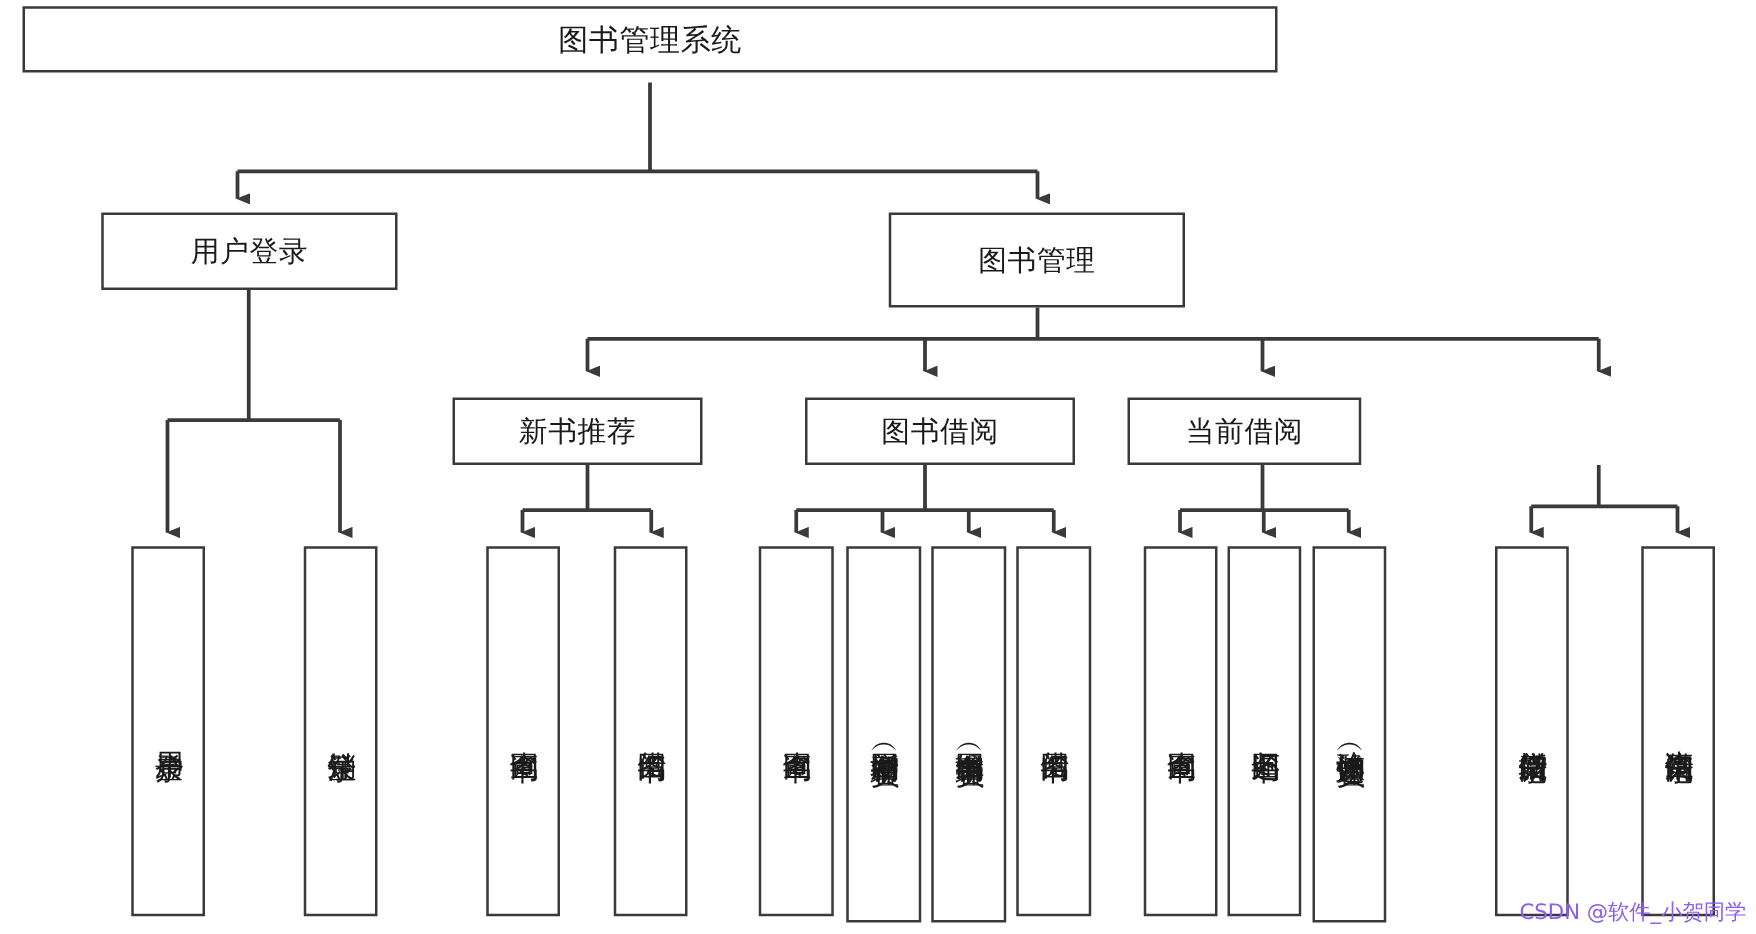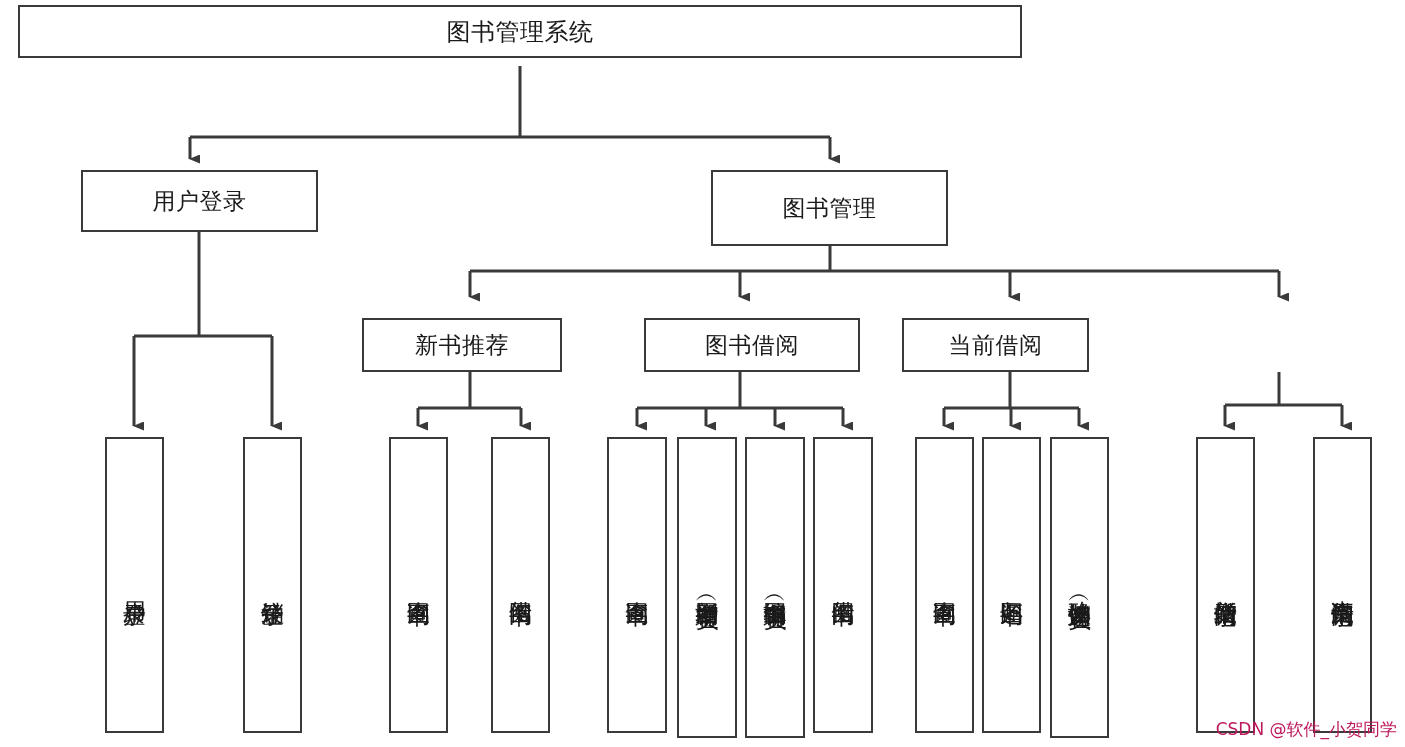--- a/index.html
+++ b/index.html
@@ -55,21 +55,21 @@
     white-space: nowrap;
   }
   .node.root {
     font-size: 24px;
   }
   #watermark {
     position: absolute;
     right: 8px;
     bottom: 6px;
     font-size: 17px;
-    color: #be185d;
+    color: #8b5cf6;
     white-space: nowrap;
     user-select: none;
   }
 </style>
 </head>
 <body>
 
 <div id="diagram-root">
 
   <svg id="edges-layer" width="1405" height="747" viewBox="0 0 1405 747">

